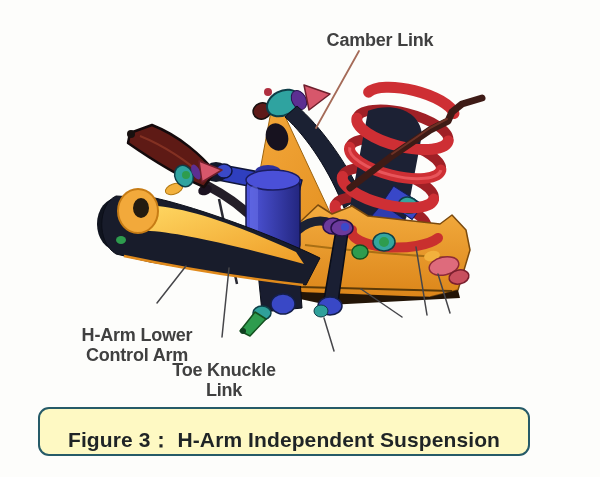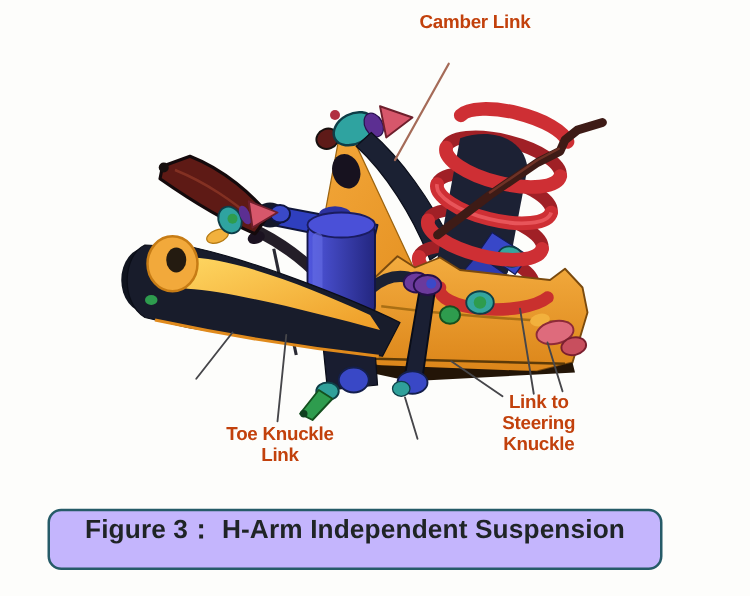--- a/index.html
+++ b/index.html
@@ -5,27 +5,27 @@
   html,body{margin:0;padding:0;}
   body{
     width:600px;height:477px;position:relative;overflow:hidden;
     background:#fdfdfb;
     font-family:"Liberation Sans","DejaVu Sans",sans-serif;
   }
   .stage{position:absolute;inset:0;width:600px;height:477px;}
   svg.illustration{position:absolute;left:0;top:0;width:600px;height:477px;}
   .part-label{
     position:absolute;transform:translateX(-50%);
-    font-weight:bold;font-size:15px;line-height:1.13;color:#c2410c;
-    text-align:center;white-space:pre-line;letter-spacing:-0.2px;
+    font-weight:bold;font-size:18px;line-height:1.13;color:#404040;
+    text-align:center;white-space:pre-line;letter-spacing:-0.2px;margin-top:20px;
   }
   .caption-box{
     position:absolute;left:38px;top:407px;width:492px;height:49px;
-    border:2.5px solid #265b68;border-radius:11px;background:#c4b5fd;
-    display:flex;align-items:flex-start;justify-content:center;
+    border:2.5px solid #265b68;border-radius:11px;background:#fef9c3;
+    display:flex;align-items:flex-end;justify-content:center;
     box-sizing:border-box;
   }
   .caption-text{
     font-weight:bold;font-size:21px;color:#1f2426;letter-spacing:0.1px;white-space:nowrap;
   }
 </style>
 </head>
 <body>
 
 <div class="stage">
@@ -171,26 +171,25 @@
       <line x1="229" y1="268" x2="222" y2="337" stroke="#46464a" stroke-width="1.5"></line>
       <line x1="324" y1="318" x2="334" y2="351" stroke="#46464a" stroke-width="1.5"></line>
       <line x1="361" y1="289" x2="402" y2="317" stroke="#46464a" stroke-width="1.5"></line>
       <line x1="416" y1="247" x2="427" y2="315" stroke="#46464a" stroke-width="1.5"></line>
       <line x1="438" y1="274" x2="450" y2="313" stroke="#46464a" stroke-width="1.5"></line>
     </g>
   </svg>
 
   <div class="part-label" style="left:380px;top:10px;white-space:nowrap;">Camber Link</div>
 
+  <div class="part-label" style="left:137px;top:305px;">H-Arm Lower
+Control Arm</div>
 
   <div class="part-label" style="left:224px;top:340px;">Toe Knuckle
 Link</div>
 
 
-  <div class="part-label" style="left:431px;top:314px;">Link to
-Steering
-Knuckle</div>
 
   <div class="caption-box">
     <span class="caption-text">Figure 3： H-Arm Independent Suspension</span>
   </div>
 
 </div>
 
 </body></html>

